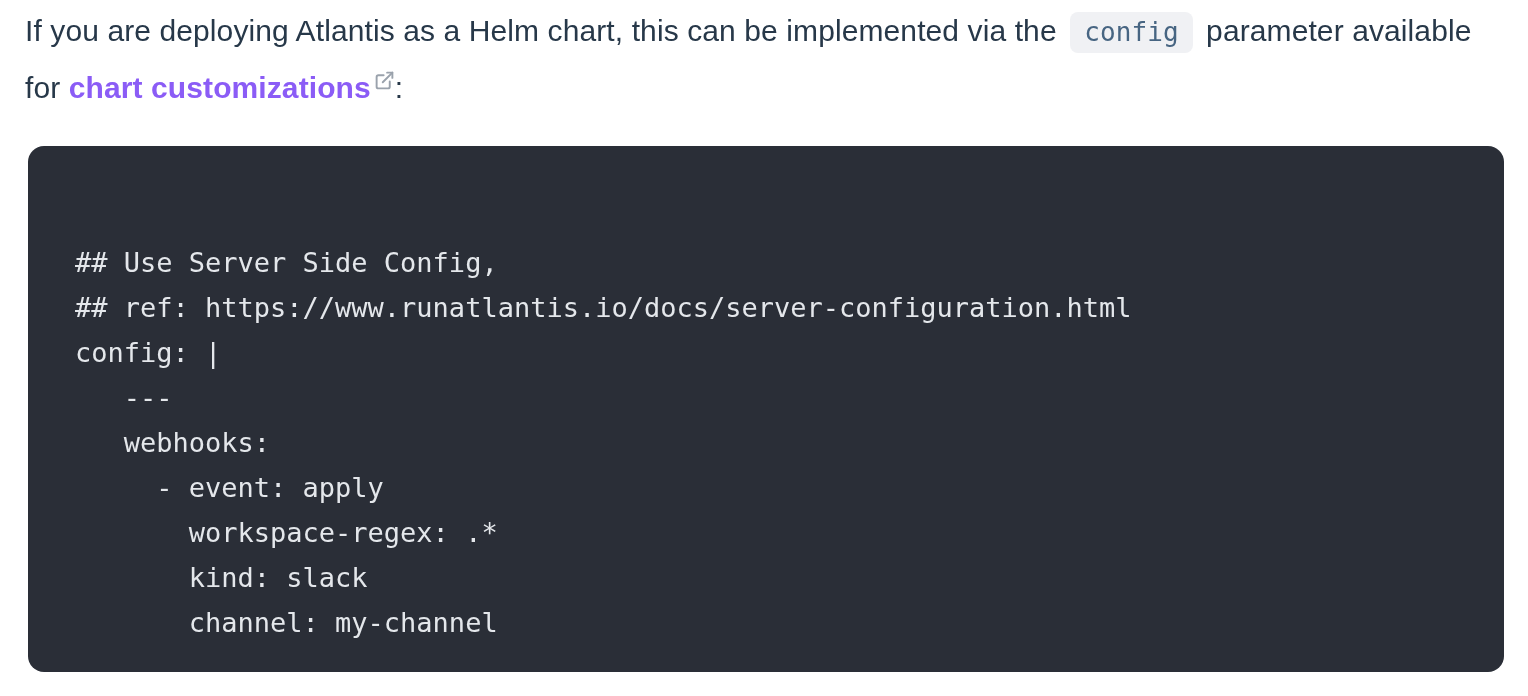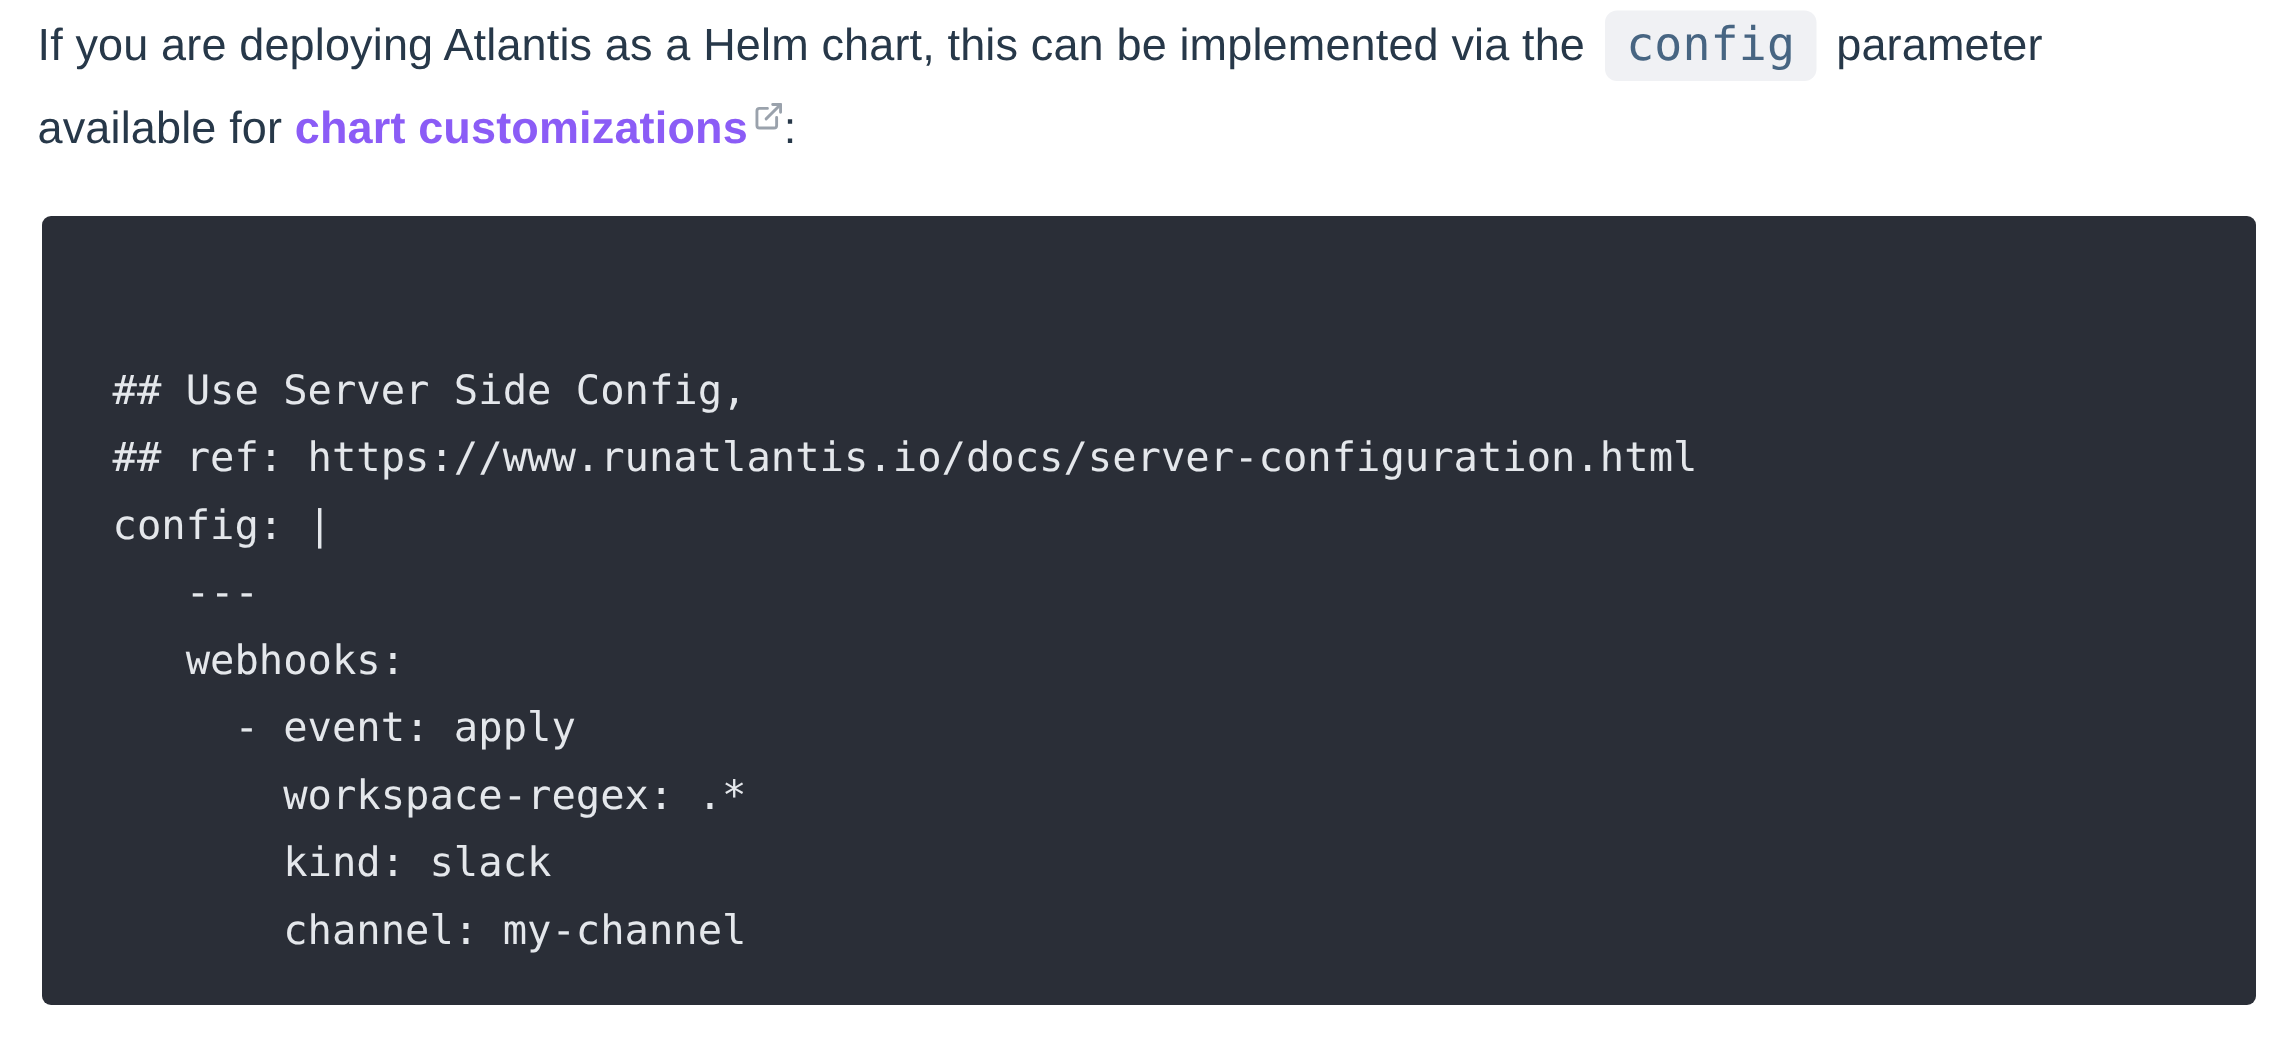--- a/index.html
+++ b/index.html
@@ -19,41 +19,41 @@
   }
   .paragraph {
     margin: 0 0 31px 0;
     font-size: 30px;
     line-height: 55px;
     max-width: 1462px;
     letter-spacing: 0.1px;
   }
   .inline-chip {
     font-family: "DejaVu Sans Mono", "Liberation Mono", monospace;
-    font-size: 31px;
+    font-size: 26px;
     color: #476582;
     background: #f0f1f4;
     border-radius: 8px;
     padding: 5px 14px 6px 14px;
     margin: 0 5px;
     white-space: nowrap;
   }
   .link {
     color: #8b5cf6;
     font-weight: 600;
     text-decoration: none;
     cursor: pointer;
   }
   .ext-icon {
     margin-left: 3px;
     vertical-align: 7px;
   }
   .code-block {
     background: #2a2e37;
-    border-radius: 6px;
+    border-radius: 16px;
     margin-left: 3px;
     width: 1476px;
     box-sizing: border-box;
   }
   .code-block pre {
     margin: 0;
     padding: 94px 30px 27px 47px;
     overflow: hidden;
   }
   .code-block code {

